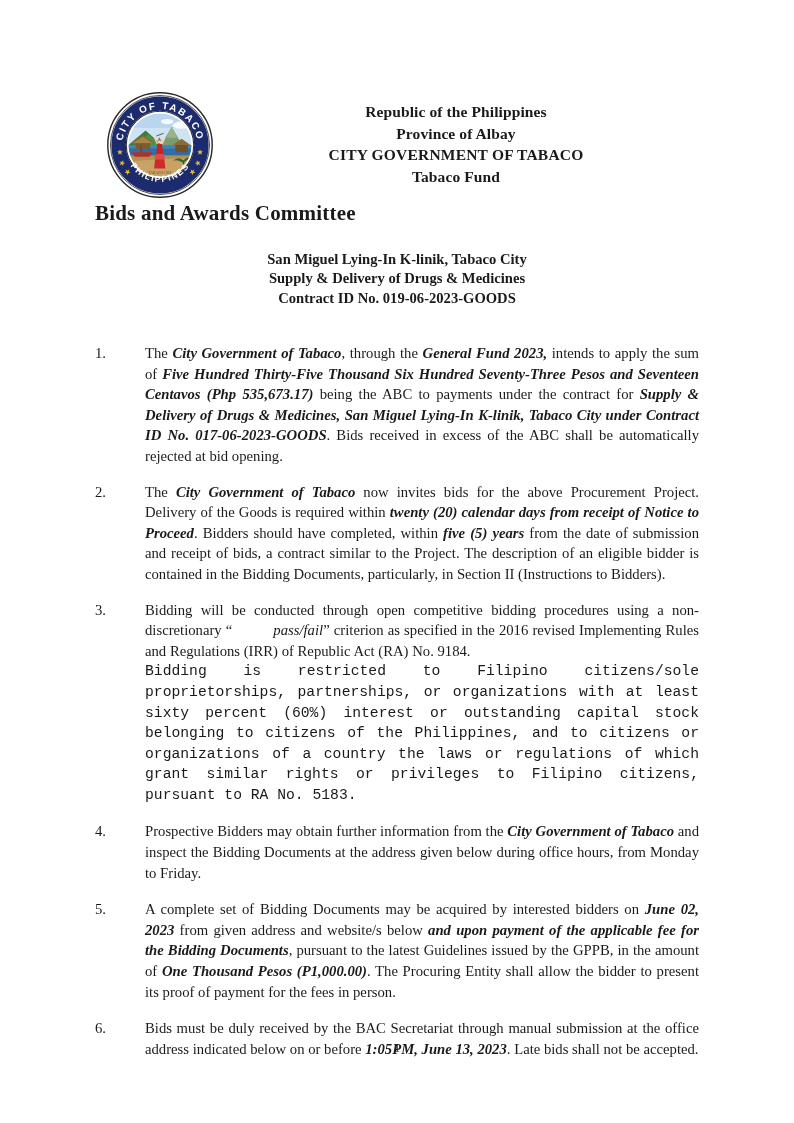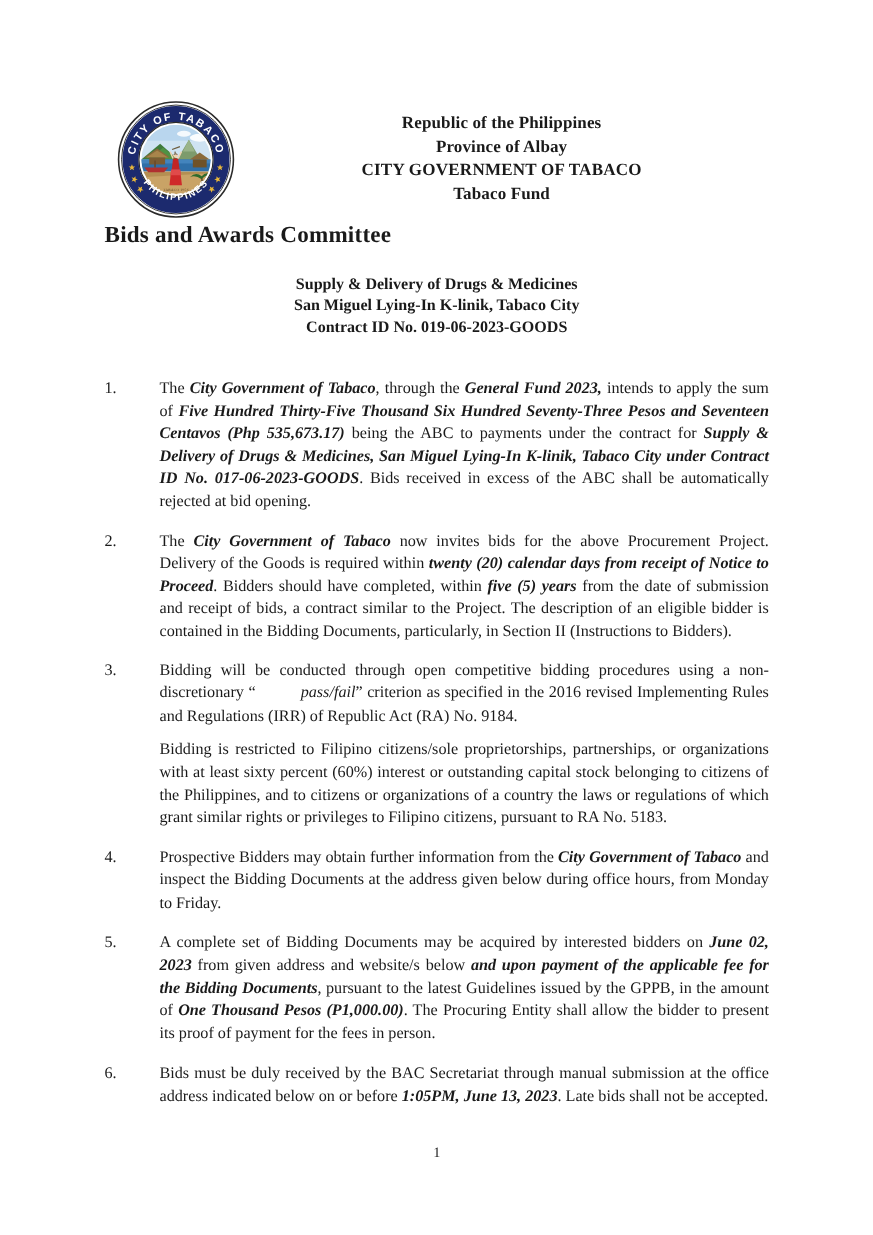--- a/index.html
+++ b/index.html
@@ -120,21 +120,22 @@
     text-align: left;
   }
   .para {
     font-size: 14.7px;
     line-height: 20.6px;
     text-align: justify;
     text-justify: inter-word;
     hyphens: none;
   }
   .para + .para {
-    margin-top: 10px;
+    margin-top: 0;
+    font-family: Liberation Mono, monospace;
   }
   .bi { font-weight: bold; font-style: italic; }
   .it { font-style: italic; margin-left: 41px; }
 
   
   .item.i1 { margin-bottom: 15px; }
   .item.i2 { margin-bottom: 15px; }
   .item.i3 { margin-bottom: 16px; }
   .item.i4 { margin-bottom: 16px; }
   .item.i5 { margin-bottom: 16px; }
@@ -246,22 +247,22 @@
       <div class="lh-line">Republic of the Philippines</div>
       <div class="lh-line">Province of Albay</div>
       <div class="lh-line caps">CITY GOVERNMENT OF TABACO</div>
       <div class="lh-line">Tabaco Fund</div>
     </div>
   </div>
 
   <div class="bac-title">Bids and Awards Committee</div>
 
   <div class="invite-block">
+    <div class="invite-sub">San Miguel Lying-In K-linik, Tabaco City</div>
     <div class="invite-sub">Supply &amp; Delivery of Drugs &amp; Medicines</div>
-    <div class="invite-sub">San Miguel Lying-In K-linik, Tabaco City</div>
     <div class="invite-sub">Contract ID No. 019-06-2023-GOODS</div>
   </div>
 
   <div class="body-list">
       <div class="item i1">
         <div class="item-num">1.</div>
         <div class="para"><span>The </span><span class="bi">City Government of Tabaco</span><span>, through the </span><span class="bi">General Fund 2023,</span><span> intends to apply the sum of </span><span class="bi">Five Hundred Thirty-Five Thousand Six Hundred Seventy-Three Pesos and Seventeen Centavos (Php 535,673.17)</span><span> being the ABC to payments under the contract for </span><span class="bi">Supply &amp; Delivery of Drugs &amp; Medicines, San Miguel Lying-In K-linik, Tabaco City under Contract ID No. 017-06-2023-GOODS</span><span>.  Bids received in excess of the ABC shall be automatically rejected at bid opening.</span></div>
       </div>
       <div class="item i2">
         <div class="item-num">2.</div>

